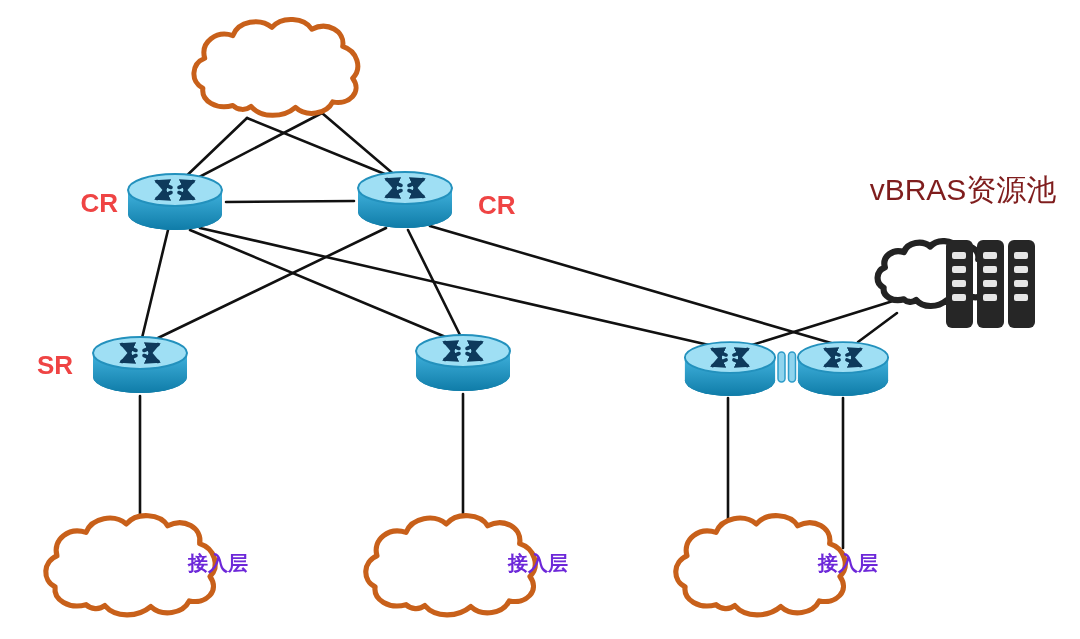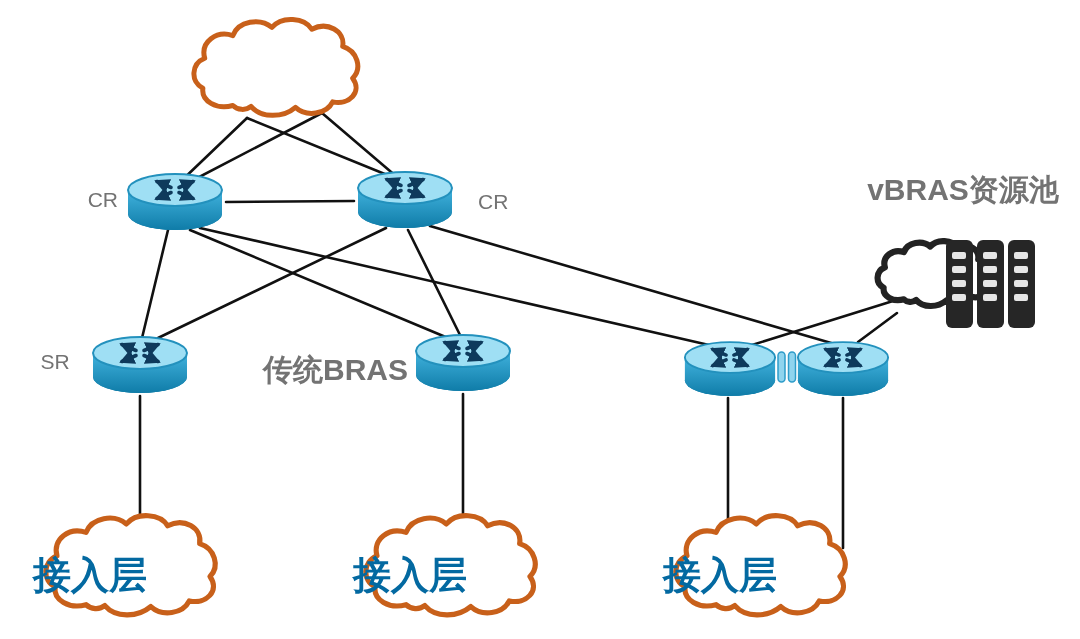--- a/index.html
+++ b/index.html
@@ -21,47 +21,47 @@
     top: 0;
     width: 1080px;
     height: 639px;
   }
   .lbl {
     position: absolute;
     white-space: nowrap;
     user-select: none;
   }
   .lbl-black {
-    color: #737373;
-    font-weight: 400;
-    font-size: 21px;
+    color: #ef4444;
+    font-weight: 700;
+    font-size: 26px;
   }
   .lbl-backbone {
     left: 225px; top: 48px; width: 125px;
     text-align: center;
     color: #1a1a1a;
     font-weight: 500;
     font-size: 27px;
   }
   .lbl-cr-left  { left: 60px;  top: 188px; width: 58px;  text-align: right; }
   .lbl-cr-right { left: 478px; top: 190px; width: 60px;  text-align: left; }
   .lbl-sr       { left: 28px;  top: 350px; width: 54px;  text-align: center; }
   .lbl-red {
-    color: #737373;
-    font-weight: 700;
+    color: #7f1d1d;
+    font-weight: 400;
     font-size: 30px;
   }
   .lbl-bras     { left: 225px; top: 350px; width: 183px; text-align: right; }
   .lbl-poolgw   { left: 565px; top: 410px; width: 148px; text-align: right; font-size: 29px; }
   .lbl-vbras    { left: 853px; top: 170px; width: 220px; text-align: center; }
   .lbl-access {
-    color: #0369a1;
+    color: #6d28d9;
     font-weight: 700;
-    font-size: 38px;
-    text-align: left;
+    font-size: 20px;
+    text-align: right;
     width: 215px;
   }
   .lbl-access-1 { left: 33px;  top: 550px; }
   .lbl-access-2 { left: 353px; top: 550px; }
   .lbl-access-3 { left: 663px; top: 550px; }
 
   .cloud-orange { color: #C8601A; }
   .cloud-dark   { color: #222222; }
 </style>
 </head>
@@ -159,19 +159,18 @@
 
     <g>
       <rect x="778" y="352" width="7" height="30" rx="3.5" fill="#8FD4EE" stroke="#2E9CC9" stroke-width="1.5"></rect>
       <rect x="788.5" y="352" width="7" height="30" rx="3.5" fill="#8FD4EE" stroke="#2E9CC9" stroke-width="1.5"></rect>
     </g>
   </svg>
 
   <div class="lbl lbl-black lbl-cr-left">CR</div>
   <div class="lbl lbl-black lbl-cr-right">CR</div>
   <div class="lbl lbl-black lbl-sr">SR</div>
-  <div class="lbl lbl-red lbl-bras">传统BRAS</div>
   <div class="lbl lbl-red lbl-vbras">vBRAS资源池</div>
   <div class="lbl lbl-access lbl-access-1">接入层</div>
   <div class="lbl lbl-access lbl-access-2">接入层</div>
   <div class="lbl lbl-access lbl-access-3">接入层</div>
 
 </div>
 
 </body></html>

